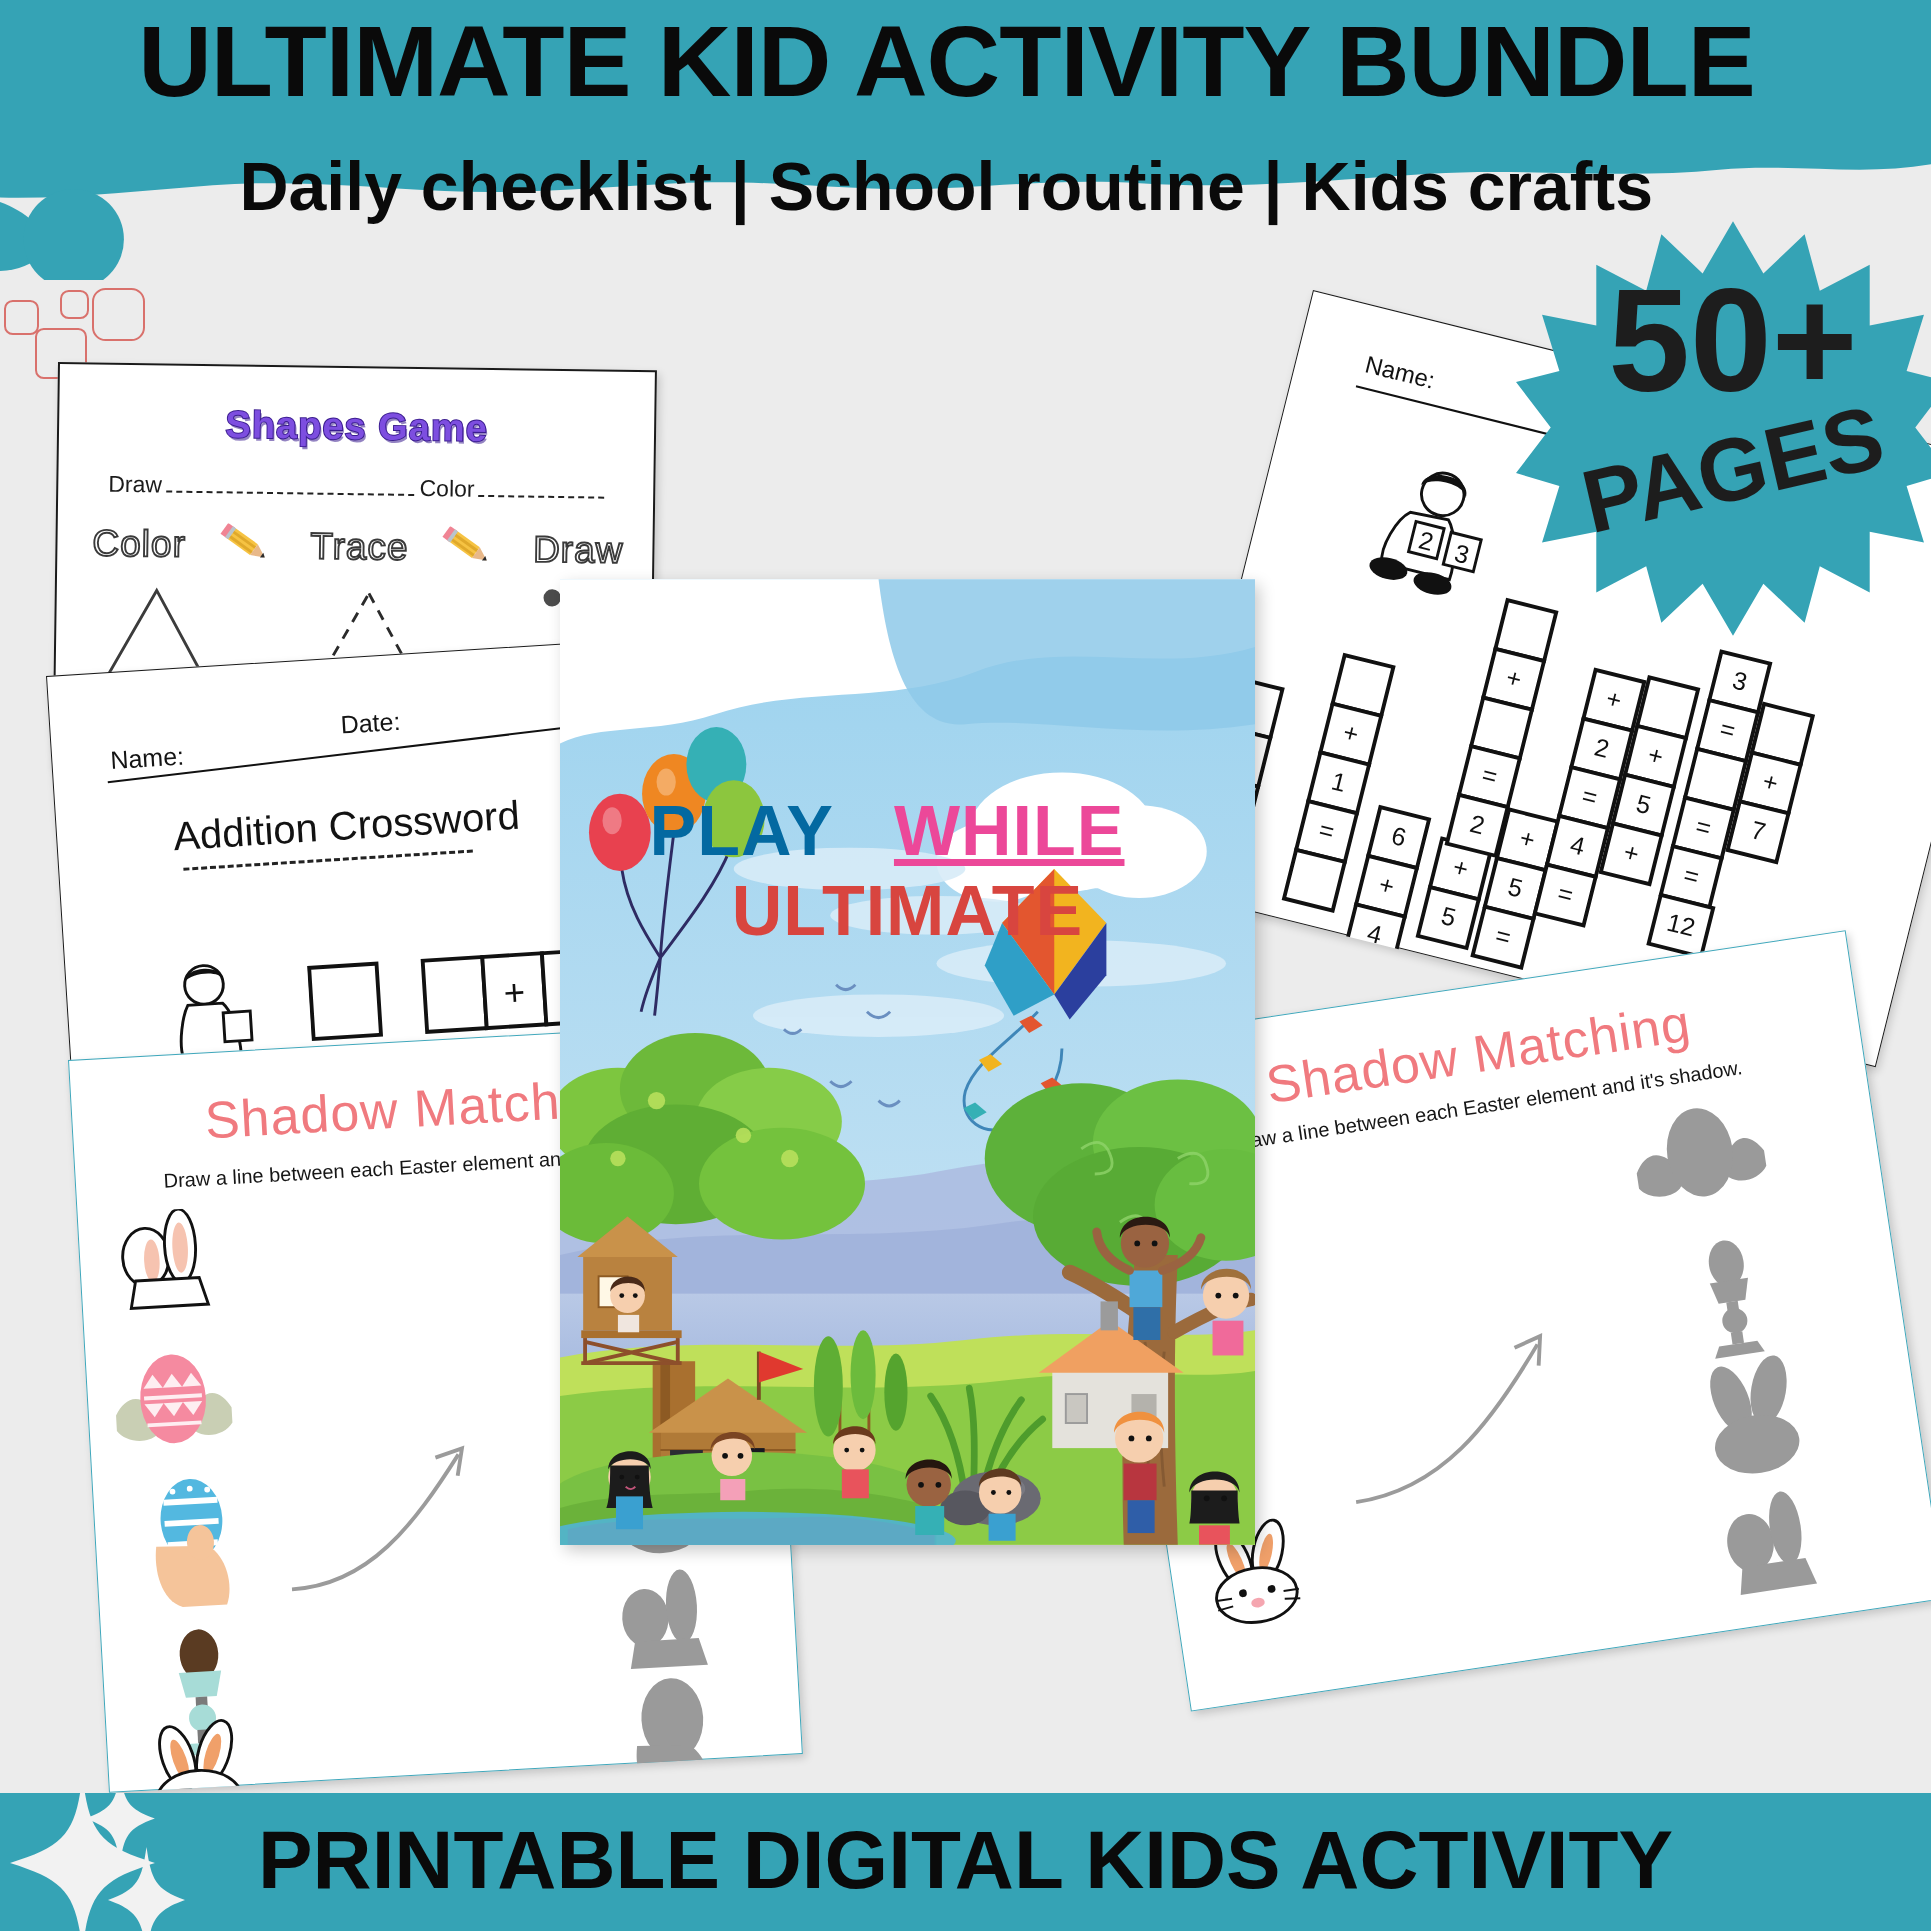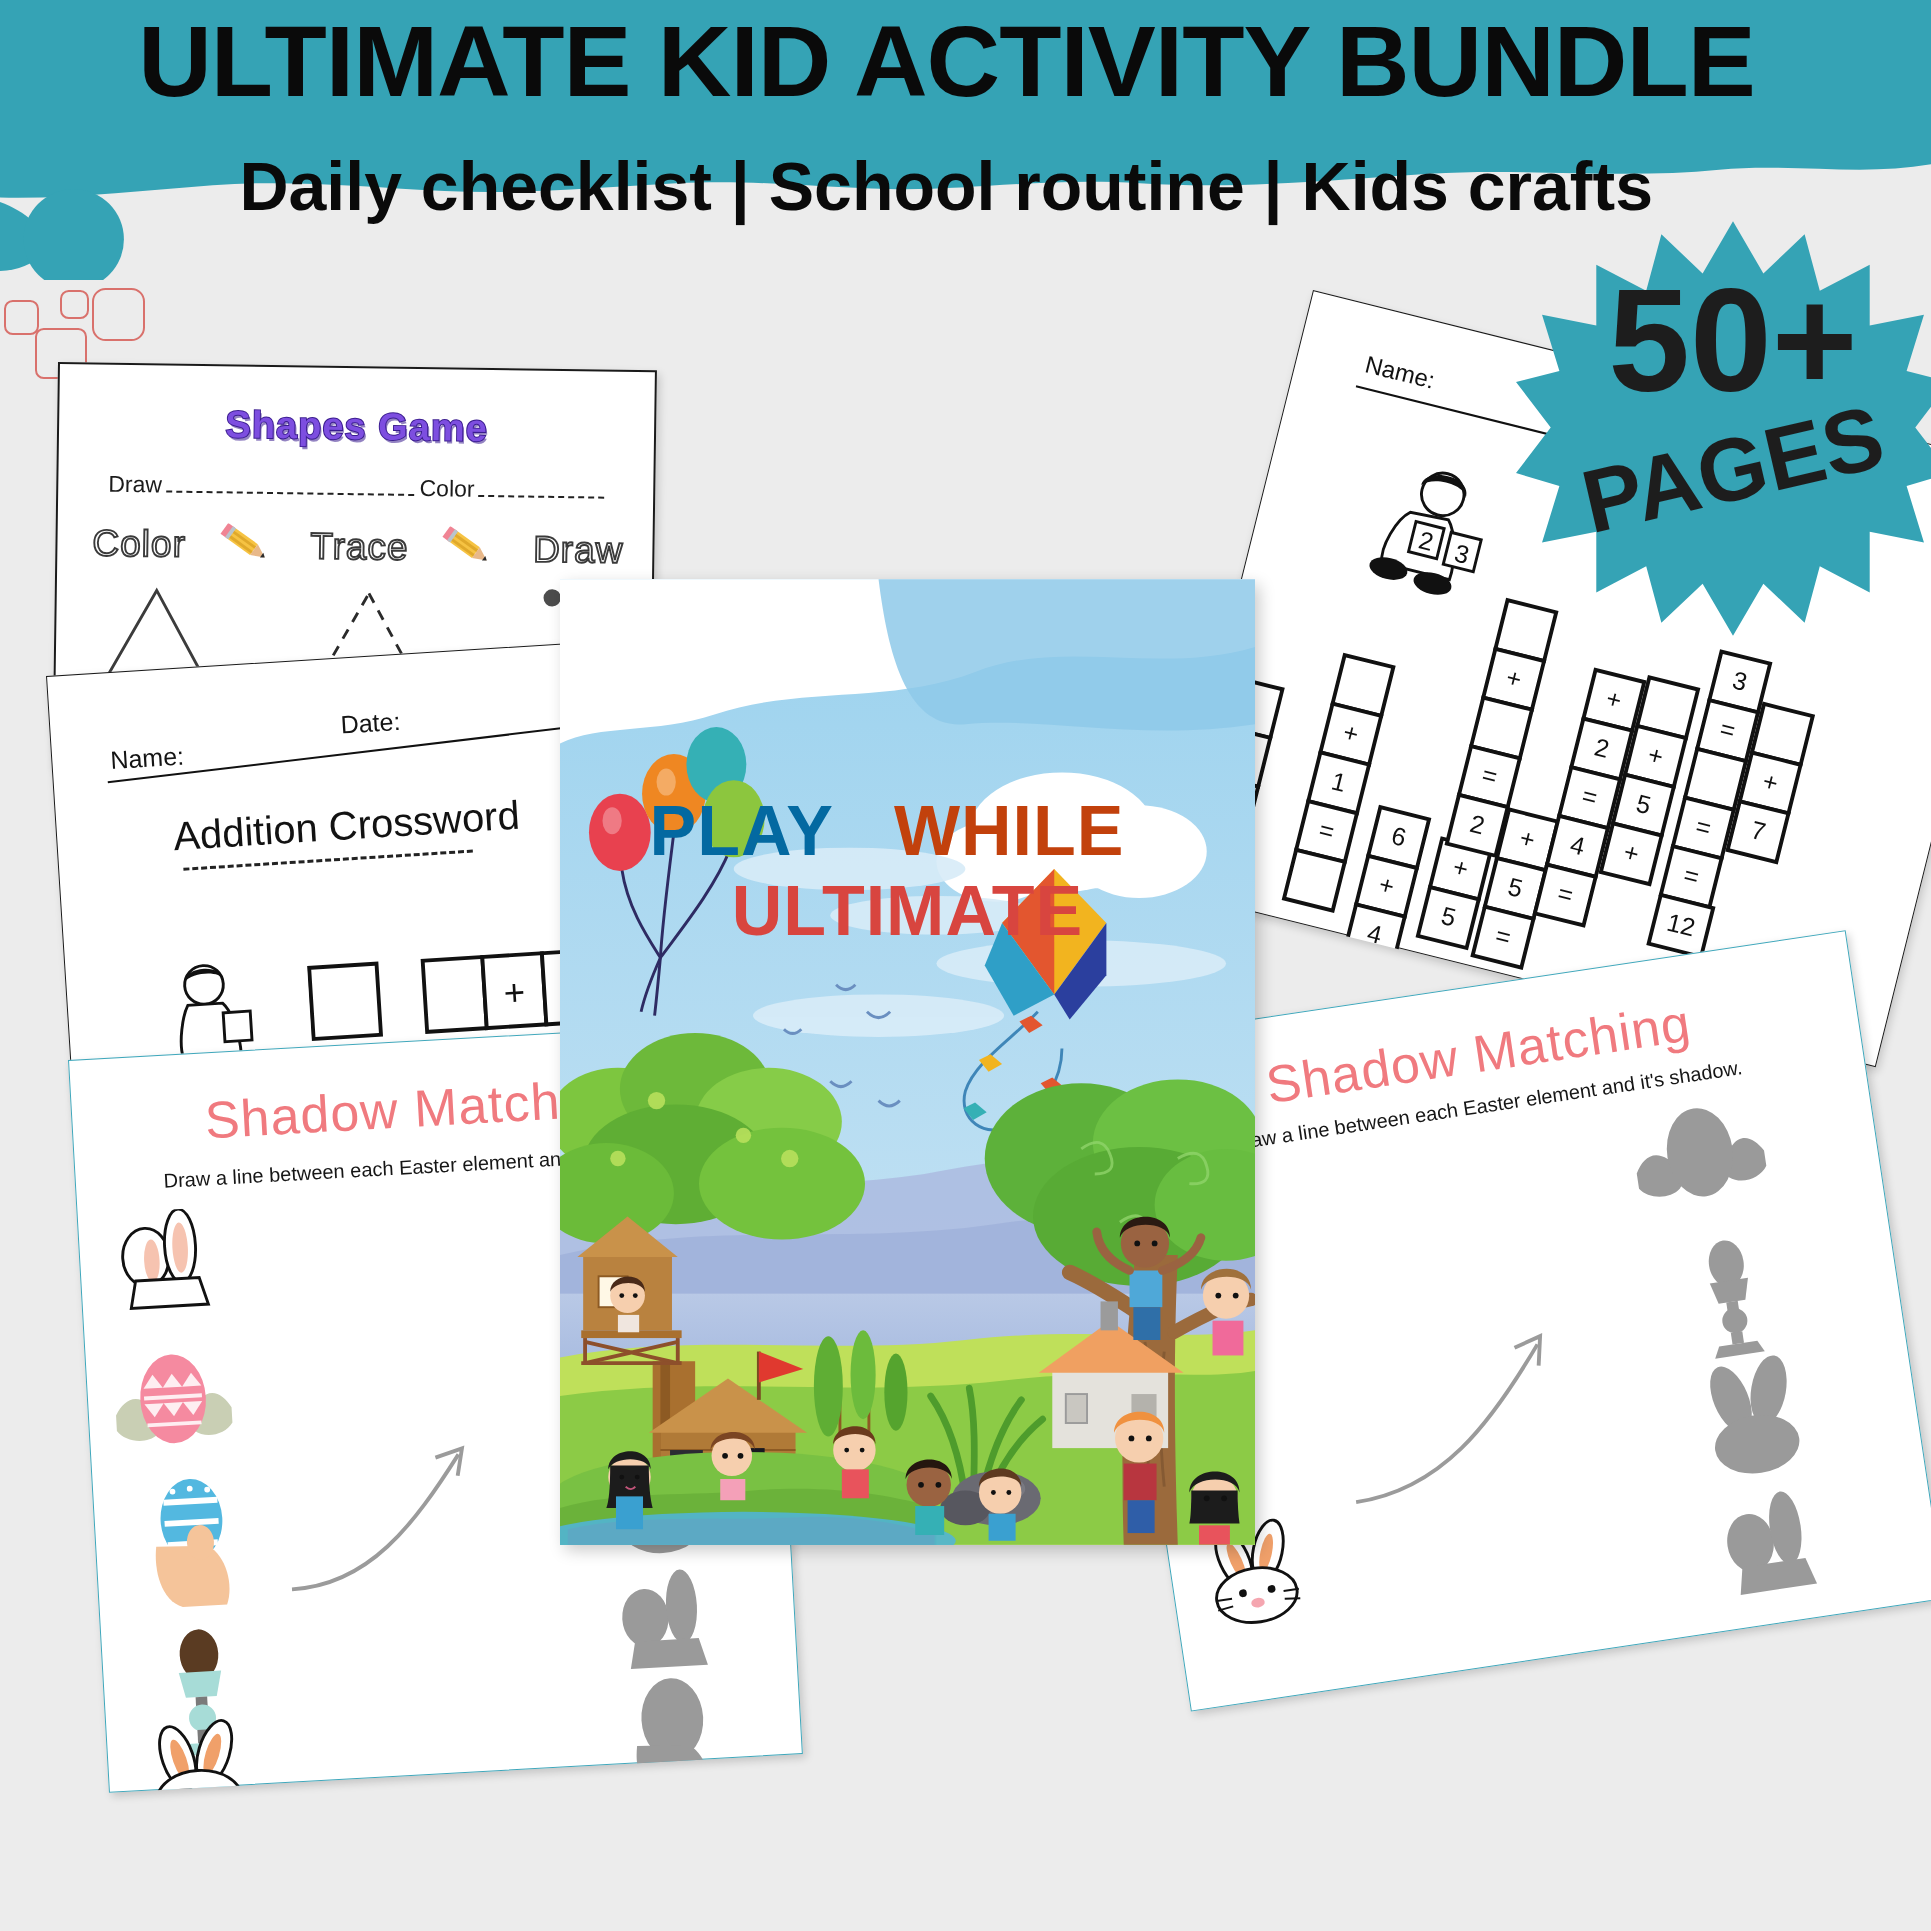--- a/index.html
+++ b/index.html
@@ -124,21 +124,21 @@
     background:#ffffff; overflow:hidden;
     box-shadow: 4.8px 5.8px 15.4px rgba(0,0,0,.22);
   }
   .cover-title { position:absolute; left:0; top:70px; width:100%; text-align:center;
                  font-size:83px; font-weight:bold; letter-spacing:1.9px; }
   .cv-kids { color:#1a52ad; }
   .cv-activity { color:#0d7a3a; }
   .cover-sub { position:absolute; left:0; top:212px; width:100%; text-align:center;
                font-size:70px; font-weight:bold; letter-spacing:1px; }
   .cv-play { color:#0369a1; }
-  .cv-while { color:#c2410c; }
+  .cv-while { color:#ec4899;text-decoration:underline; }
   .cv-learning { color:#d8453f; }
 
   
   .badge { position:absolute; left:1516px; top:217px; width:434px; height:434px; }
   .badge-50 { position:absolute; left:0; top:50px; width:434px; text-align:center;
               font-size:147px; font-weight:bold; color:#1d1d1d; line-height:147px; }
   .badge-pages { position:absolute; left:0; top:208px; width:434px; text-align:center;
                  font-size:89px; font-weight:bold; color:#1d1d1d; line-height:89px;
                  transform:rotate(-13deg); }
 </style>
@@ -801,15 +801,27 @@
   <div class="badge">
     <svg width="434" height="434" viewBox="0 0 200 200" style="position:absolute;left:0;top:0;">
       <polygon fill="#35a3b5" points="100,2 114,26 133,8 140,34 163,22 163,50 188,45 180,71 200,76 184,97
                200,118 180,124 188,150 163,145 163,173 140,161 133,187 114,169 100,193 86,169 67,187 60,161
                37,173 37,145 12,150 20,124 0,118 16,97 0,76 20,71 12,45 37,50 37,22 60,34 67,8 86,26"></polygon>
     </svg>
     <div class="badge-50">50+</div>
     <div class="badge-pages">PAGES</div>
   </div>
 
+  <div class="bot-banner">
+    <svg class="spark" style="left:9.7px;top:-17.4px;" width="145" height="174" viewBox="0 0 150 180">
+      <path d="M75,0 C82,58 92,72 150,90 C92,108 82,122 75,180 C68,122 58,108 0,90 C58,72 68,58 75,0 Z" fill="#f2f2f2"></path>
+    </svg>
+    <svg class="spark" style="left:85px;top:-21px;" width="70" height="93" viewBox="0 0 72 96">
+      <path d="M36,0 C40,30 44,38 72,48 C44,58 40,66 36,96 C32,66 28,58 0,48 C28,38 32,30 36,0 Z" fill="#f2f2f2"></path>
+    </svg>
+    <svg class="spark" style="left:108px;top:54px;" width="77" height="106" viewBox="0 0 80 110">
+      <path d="M40,0 C45,34 49,44 80,55 C49,66 45,76 40,110 C35,76 31,66 0,55 C31,44 35,34 40,0 Z" fill="#f2f2f2"></path>
+    </svg>
+    <div class="bot-title">PRINTABLE DIGITAL KIDS ACTIVITY</div>
+  </div>
 
 </div>
 
 
 </body></html>

